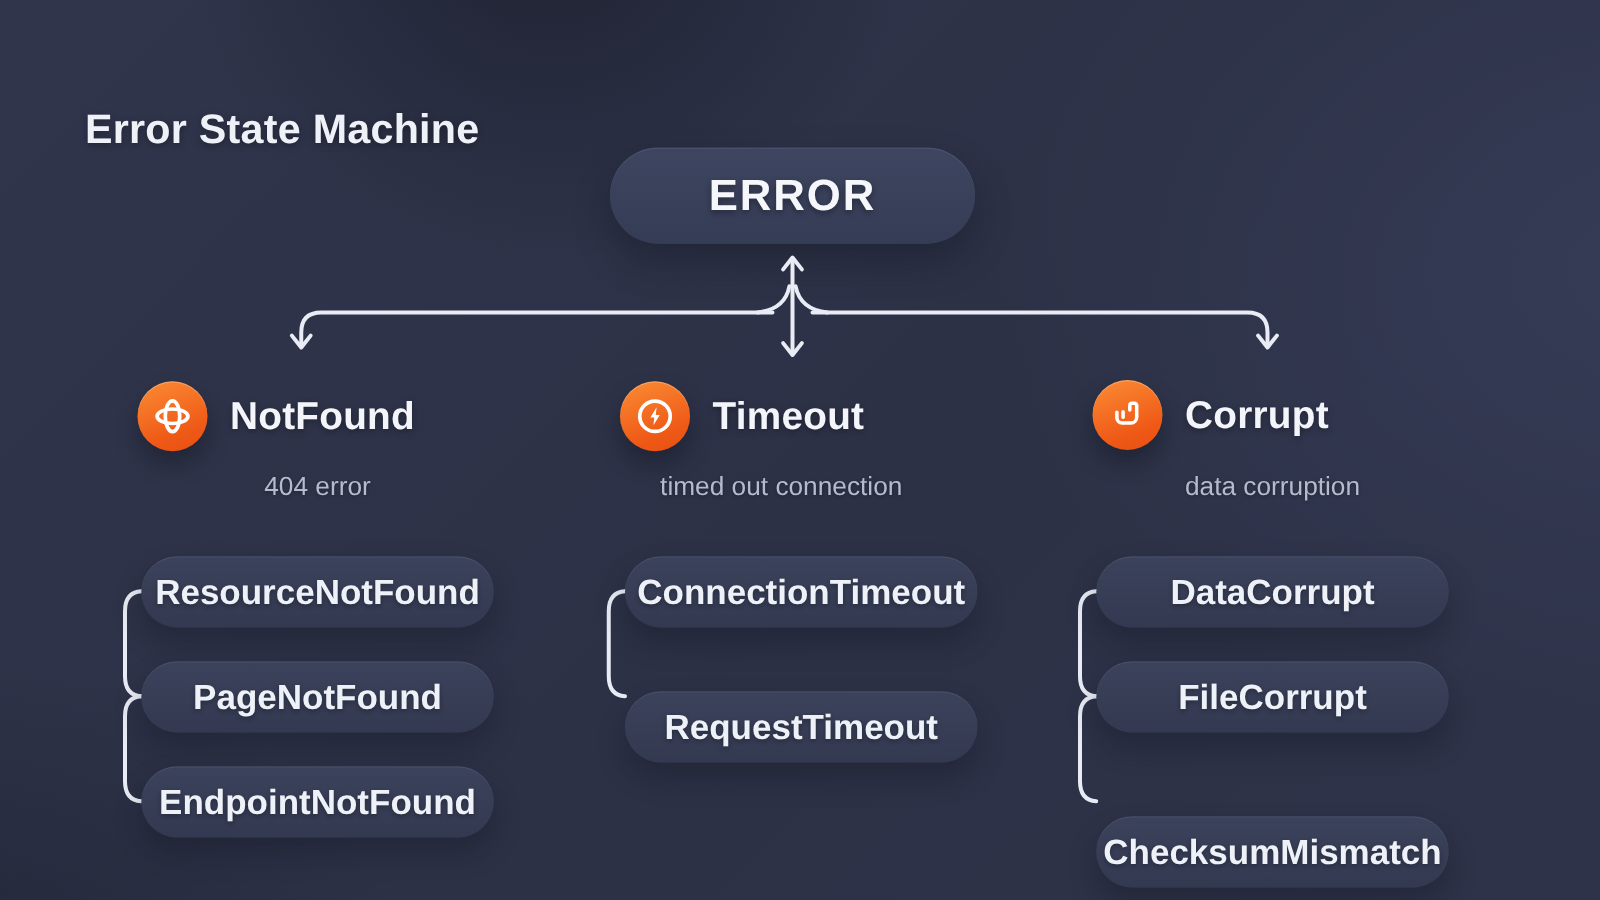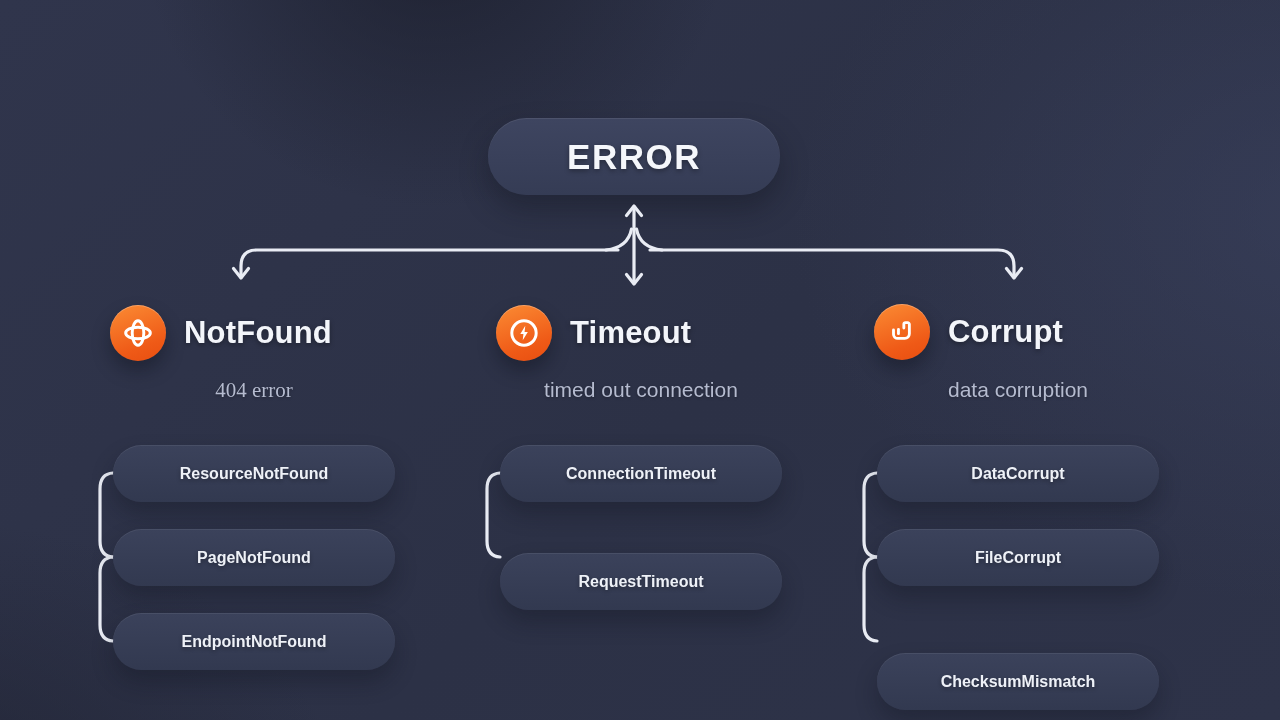--- a/index.html
+++ b/index.html
@@ -42,29 +42,30 @@
   .branch-subtitle{
     position:absolute;width:282px;text-align:center;
     font-size:21px;font-weight:400;color:#b5bbcf;
     text-shadow:0 1px 3px rgba(0,0,0,.3);
   }
   .child-pill{
     position:absolute;width:282px;height:57px;border-radius:29px;
     background:linear-gradient(180deg,#3b425b 0%, #323950 100%);
     box-shadow:0 12px 22px rgba(14,16,26,.3), inset 0 1px 0 rgba(255,255,255,.07);
     display:flex;align-items:center;justify-content:center;
-    font-size:16px;font-weight:600;color:#eef1f7;
+    font-size:28px;font-weight:600;color:#eef1f7;
     text-shadow:0 2px 4px rgba(0,0,0,.3);
   }
 </style>
 </head>
 <body>
 
 <div class="canvas">
 
+  <div class="page-title">Error State Machine</div>
 
   <div class="root-pill">
     <span>ERROR</span>
   </div>
 
   <svg class="lines" viewBox="0 0 1280 720">
 
     <path d="M634 207 V283"></path>
     <path d="M626.5 215.5 L634 206 L641.5 215.5"></path>
     <path d="M626.5 274.5 L634 284 L641.5 274.5"></path>
@@ -89,35 +90,35 @@
 
   <div class="branch-header" style="left:110px;top:305px;">
     <div class="icon-badge">
       <svg viewBox="0 0 24 24" fill="none" stroke="#ffffff" stroke-width="2.1">
         <ellipse cx="12" cy="12" rx="4.1" ry="8.7"></ellipse>
         <ellipse cx="12" cy="12" rx="8.7" ry="4.1"></ellipse>
       </svg>
     </div>
     <div class="branch-title">NotFound</div>
   </div>
-  <div class="branch-subtitle" style="left:113px;top:378px;font-family:Liberation Serif, serif;">404 error</div>
+  <div class="branch-subtitle" style="left:113px;top:378px;">404 error</div>
   <div class="child-pill" style="left:113px;top:445px;">ResourceNotFound</div>
   <div class="child-pill" style="left:113px;top:529px;">PageNotFound</div>
   <div class="child-pill" style="left:113px;top:613px;">EndpointNotFound</div>
 
   <div class="branch-header" style="left:496px;top:305px;justify-content:center;">
     <div class="icon-badge">
       <svg viewBox="0 0 24 24" fill="none">
         <circle cx="12" cy="12" r="8.6" stroke="#ffffff" stroke-width="2.1"></circle>
         <path d="M12.9 6.9 L9.4 12.7 H11.6 L11.1 17.1 L14.7 11.3 H12.4 Z" fill="#ffffff"></path>
       </svg>
     </div>
     <div class="branch-title">Timeout</div>
   </div>
-  <div class="branch-subtitle" style="left:500px;top:378px;">timed out connection</div>
+  <div class="branch-subtitle" style="left:484px;top:378px;">timed out connection</div>
   <div class="child-pill" style="left:500px;top:445px;">ConnectionTimeout</div>
   <div class="child-pill" style="left:500px;top:529px;margin-top:24px;">RequestTimeout</div>
 
   <div class="branch-header" style="left:874px;top:304px;text-align:center;">
     <div class="icon-badge">
       <svg viewBox="0 0 24 24" fill="none" stroke="#ffffff" stroke-width="2" stroke-linecap="round" stroke-linejoin="round">
         <path d="M6 10.5 V13.5 A3 3 0 0 0 9 16.5 H14 A3.2 3.2 0 0 0 17.2 13.3 V6.6 A1.2 1.2 0 0 0 16 5.4 H14.5 A1.2 1.2 0 0 0 13.3 6.6 V9.2"></path>
         <path d="M9.5 10.2 V13.2"></path>
       </svg>
     </div>

